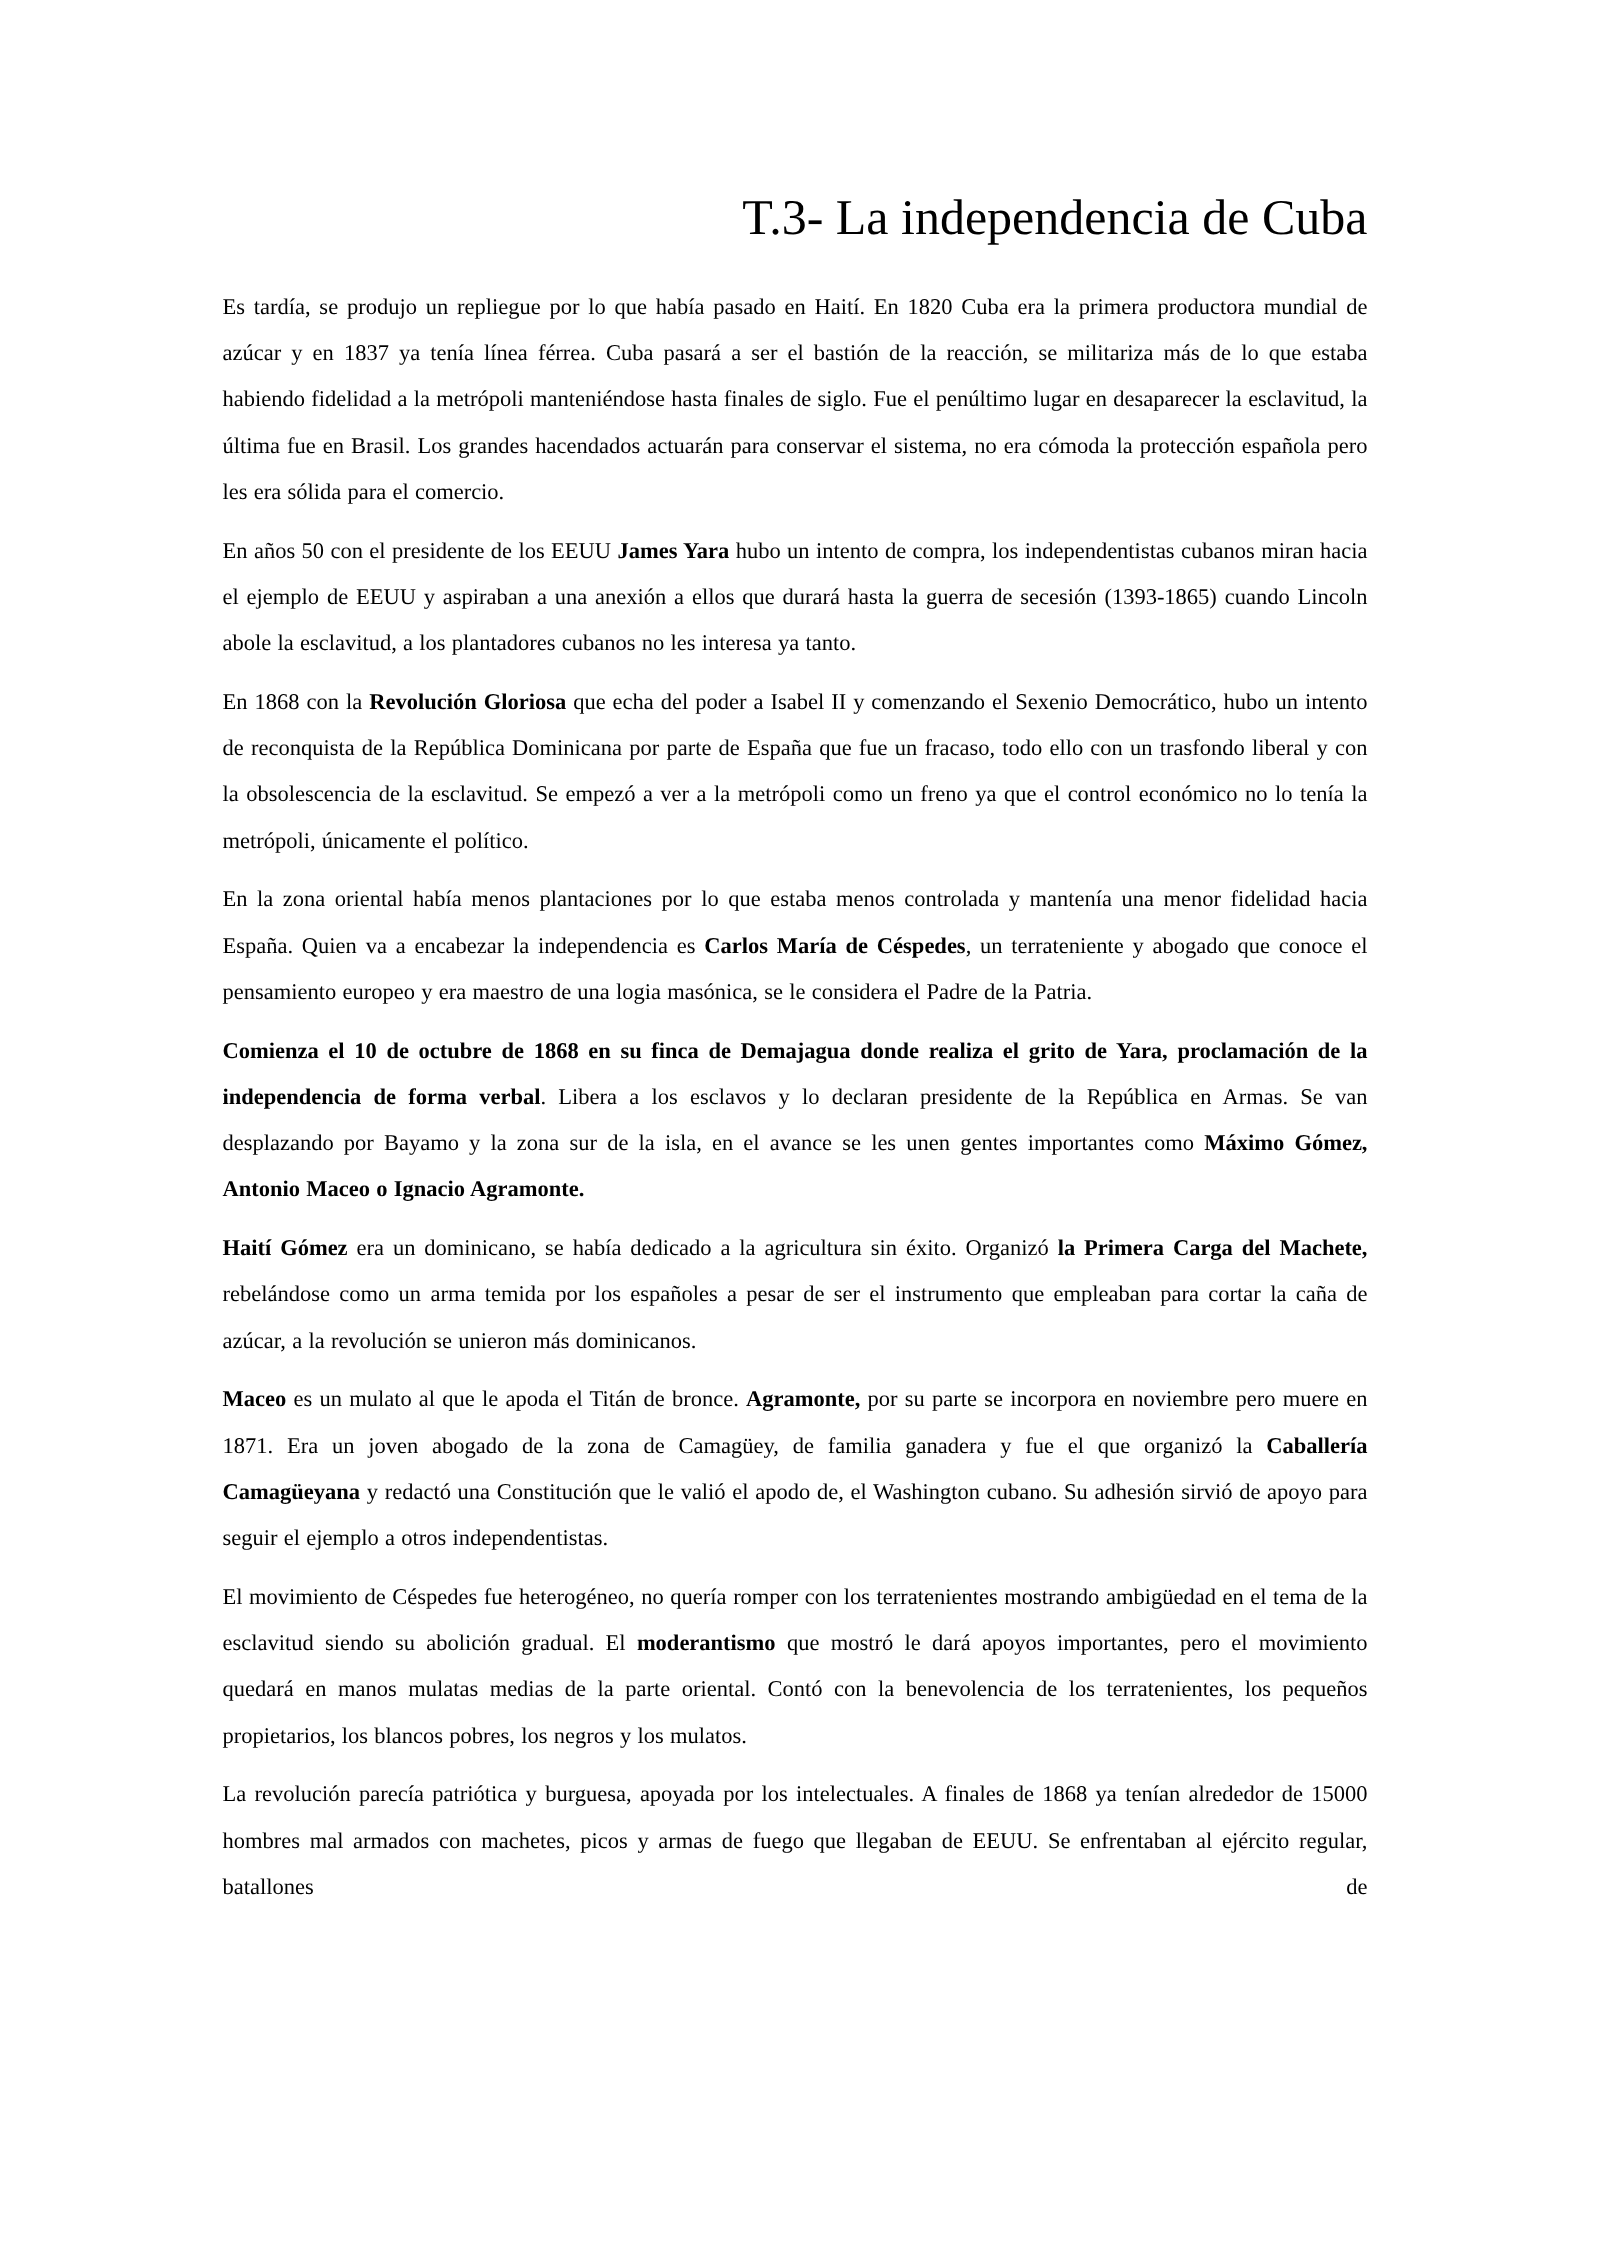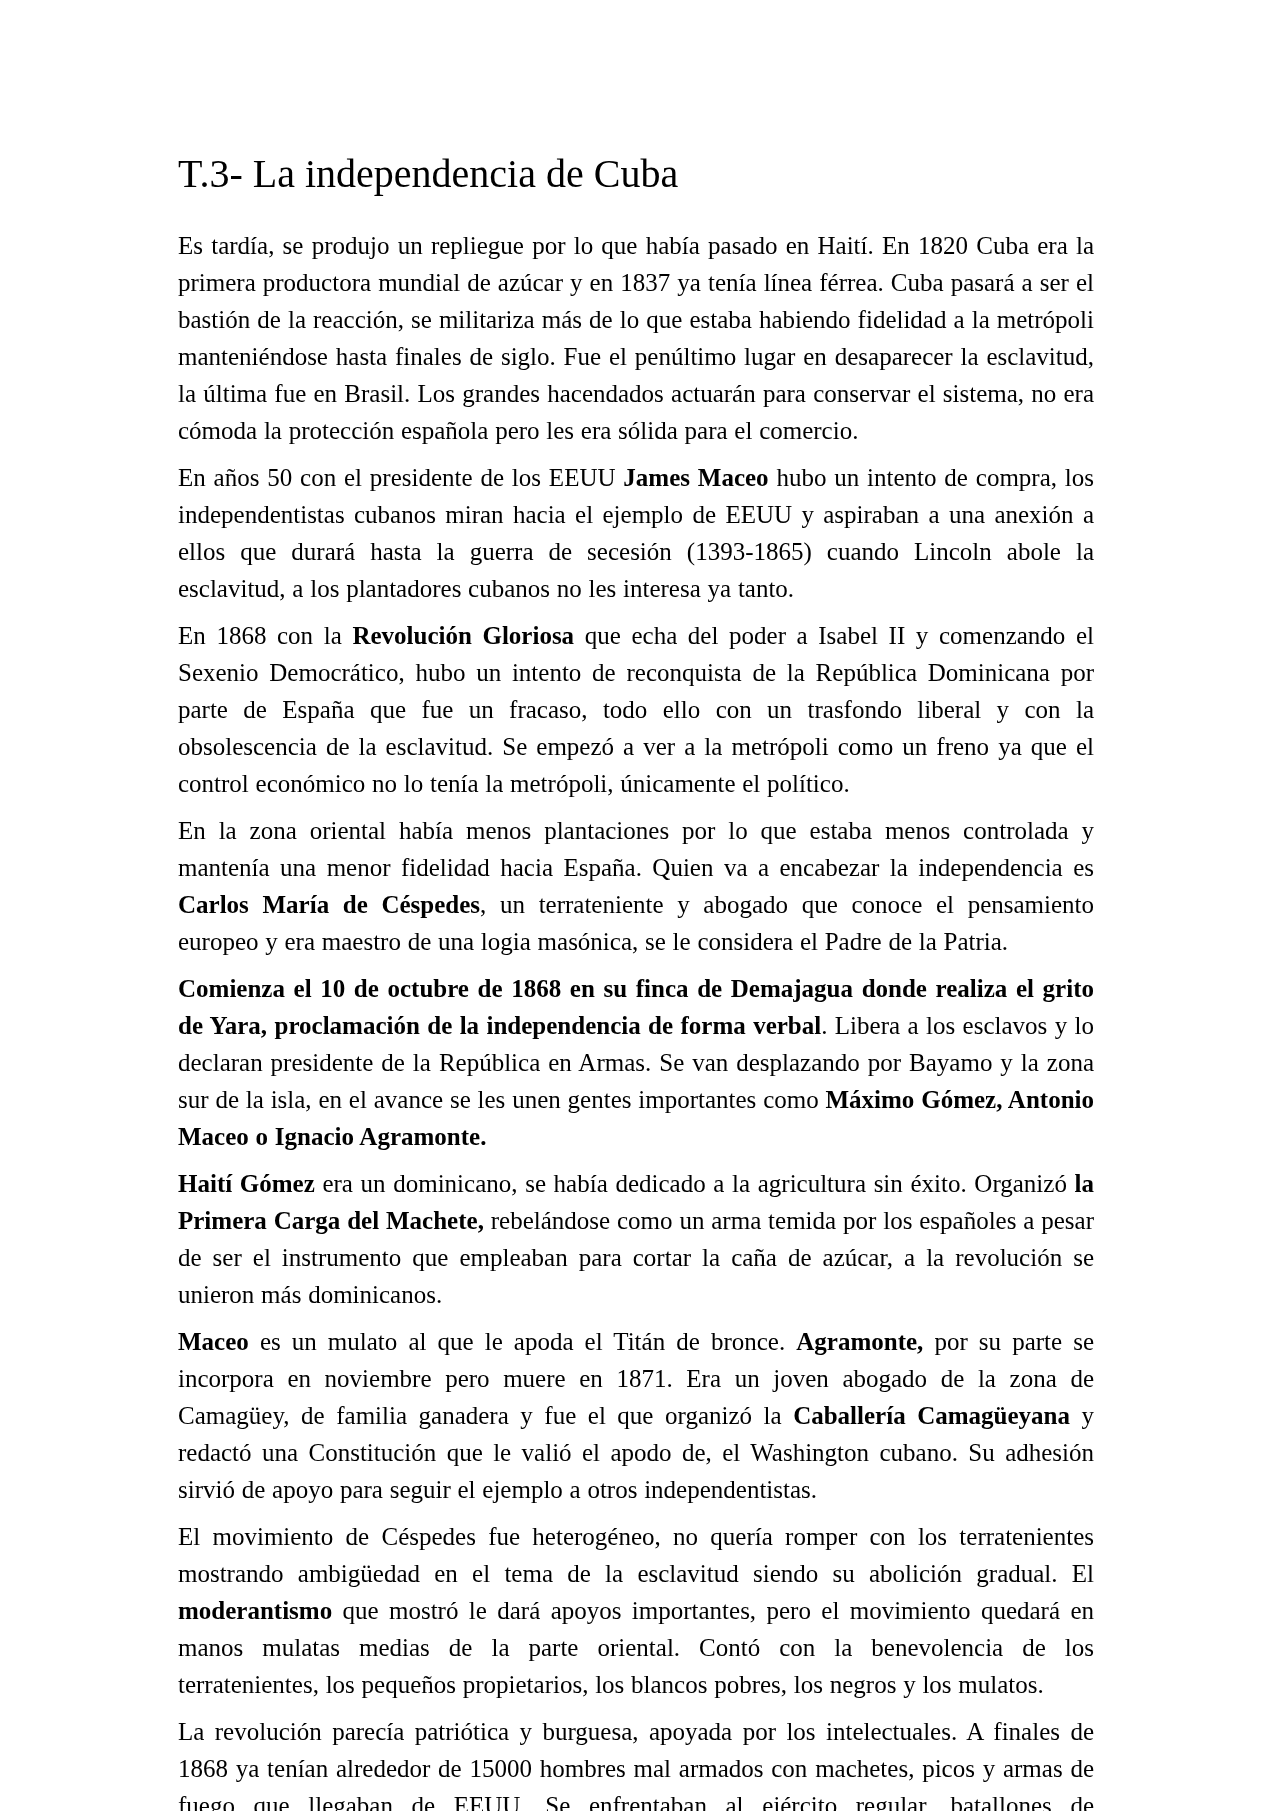--- a/index.html
+++ b/index.html
@@ -14,45 +14,45 @@
     font-family: "Liberation Serif", "DejaVu Serif", serif;
     overflow: hidden;
   }
   .content {
     padding: 150px 186px 0 178px; 
   }
   .doc-title {
     font-size: 40px;
     font-weight: 400;
     line-height: 48px;
-    text-align: left;
+    text-align: right;
     letter-spacing: 0px;
     margin-bottom: 29px;
   }
   .doc-body p {
-    font-size: 25px;
+    font-size: 18px;
     line-height: 37px;
     text-align: justify;
     margin-bottom: 10px;
     word-spacing: 0.5px;
   }
   
   .doc-body p:last-child { text-align-last: justify; }
   .doc-body .b { font-weight: 700; }
   .doc-body .i { }
 </style>
 </head>
 <body>
 
 <div class="page">
   <div class="content">
     <h1 class="doc-title">T.3- La independencia de Cuba</h1>
     <div class="doc-body">
         <p><span>Es tardía, se produjo un repliegue por lo que había pasado en Haití. En 1820 Cuba era la primera productora mundial de azúcar y en 1837 ya tenía línea férrea. Cuba pasará a ser el bastión de la reacción, se militariza más de lo que estaba habiendo fidelidad a la metrópoli manteniéndose hasta finales de siglo. Fue el penúltimo lugar en desaparecer la esclavitud, la última fue en Brasil. Los grandes hacendados actuarán para conservar el sistema, no era cómoda la protección española pero les era sólida para el comercio.</span></p>
-        <p><span>En años 50 con el presidente de los EEUU </span><span class="b">James Maceo</span><span> hubo un intento de compra, los independentistas cubanos miran hacia el ejemplo de EEUU y aspiraban a una anexión a ellos que durará hasta la guerra de secesión (1393-1865) cuando Lincoln abole la esclavitud, a los plantadores cubanos no les interesa ya tanto.</span></p>
+        <p><span>En años 50 con el presidente de los EEUU </span><span class="b">James Yara</span><span> hubo un intento de compra, los independentistas cubanos miran hacia el ejemplo de EEUU y aspiraban a una anexión a ellos que durará hasta la guerra de secesión (1393-1865) cuando Lincoln abole la esclavitud, a los plantadores cubanos no les interesa ya tanto.</span></p>
         <p><span>En 1868 con la </span><span class="b">Revolución Gloriosa</span><span> que echa del poder a Isabel II y comenzando el Sexenio Democrático, hubo un intento de reconquista de la República Dominicana por parte de España que fue un fracaso, todo ello con un trasfondo liberal y con la obsolescencia de la esclavitud. Se empezó a ver a la metrópoli como un freno ya que el control económico no lo tenía la metrópoli, únicamente el político.</span></p>
         <p><span>En la zona oriental había menos plantaciones por lo que estaba menos controlada y mantenía una menor fidelidad hacia España. Quien va a encabezar la independencia es </span><span class="b">Carlos María de Céspedes</span><span>, un terrateniente y abogado que conoce el pensamiento europeo y era maestro de una logia masónica, se le considera el Padre de la Patria.</span></p>
         <p><span class="b">Comienza el 10 de octubre de 1868 en su finca de Demajagua donde realiza el grito de Yara, proclamación de la independencia de forma verbal</span><span>. Libera a los esclavos y lo declaran presidente de la República en Armas. Se van desplazando por Bayamo y la zona sur de la isla, en el avance se les unen gentes importantes como </span><span class="b">Máximo Gómez, Antonio Maceo o Ignacio Agramonte.</span></p>
         <p><span class="b">Haití Gómez</span><span> era un dominicano, se había dedicado a la agricultura sin éxito. Organizó </span><span class="b">la Primera Carga del Machete,</span><span> rebelándose como un arma temida por los españoles a pesar de ser el instrumento que empleaban para cortar la caña de azúcar, a la revolución se unieron más dominicanos.</span></p>
         <p><span class="b">Maceo</span><span> es un mulato al que le apoda el </span><span class="i">Titán de bronce</span><span>. </span><span class="b">Agramonte,</span><span> por su parte se incorpora en noviembre pero muere en 1871. Era un joven abogado de la zona de Camagüey, de familia ganadera y fue el que organizó la </span><span class="b">Caballería Camagüeyana</span><span> y redactó una Constitución que le valió el apodo de, </span><span class="i">el Washington cubano</span><span>. Su adhesión sirvió de apoyo para seguir el ejemplo a otros independentistas.</span></p>
         <p><span>El movimiento de Céspedes fue heterogéneo, no quería romper con los terratenientes mostrando ambigüedad en el tema de la esclavitud siendo su abolición gradual. El </span><span class="b">moderantismo</span><span> que mostró le dará apoyos importantes, pero el movimiento quedará en manos mulatas medias de la parte oriental. Contó con la benevolencia de los terratenientes, los pequeños propietarios, los blancos pobres, los negros y los mulatos.</span></p>
         <p><span>La revolución parecía patriótica y burguesa, apoyada por los intelectuales. A finales de 1868 ya tenían alrededor de 15000 hombres mal armados con machetes, picos y armas de fuego que llegaban de EEUU. Se enfrentaban al ejército regular, batallones de</span></p>
       </div>
   </div>
 </div>

